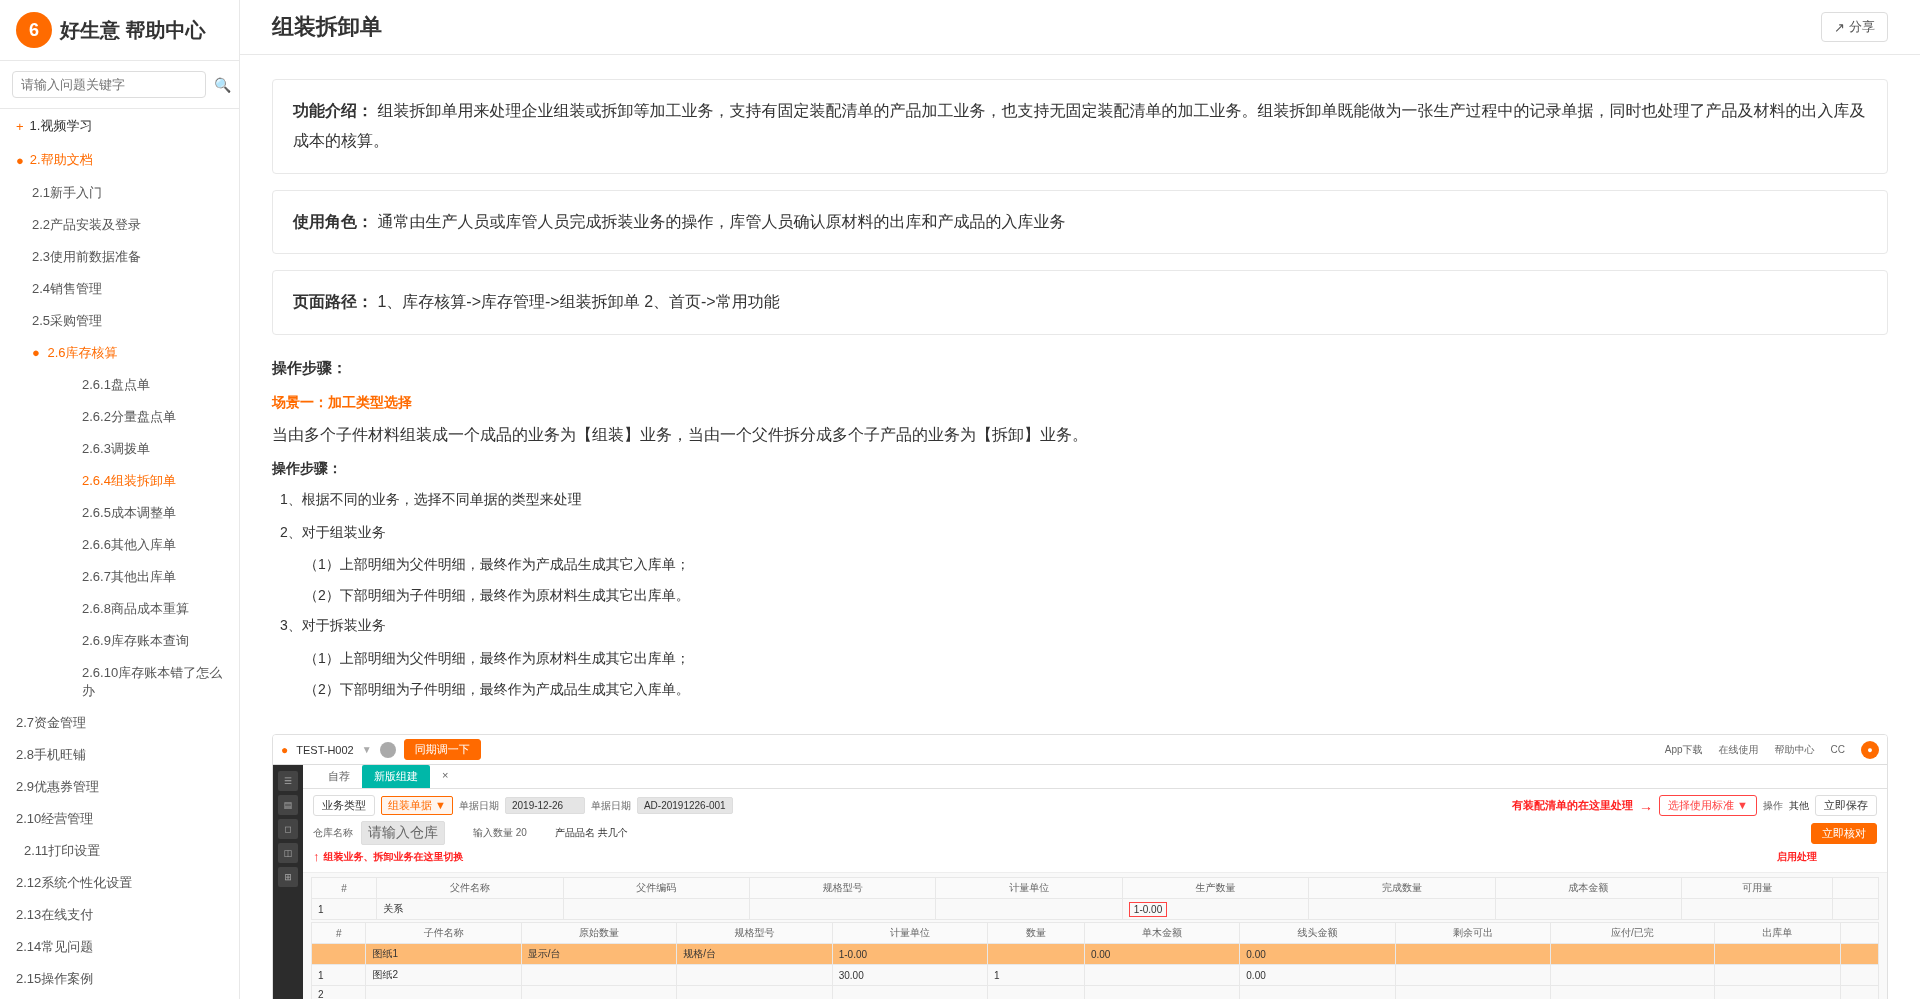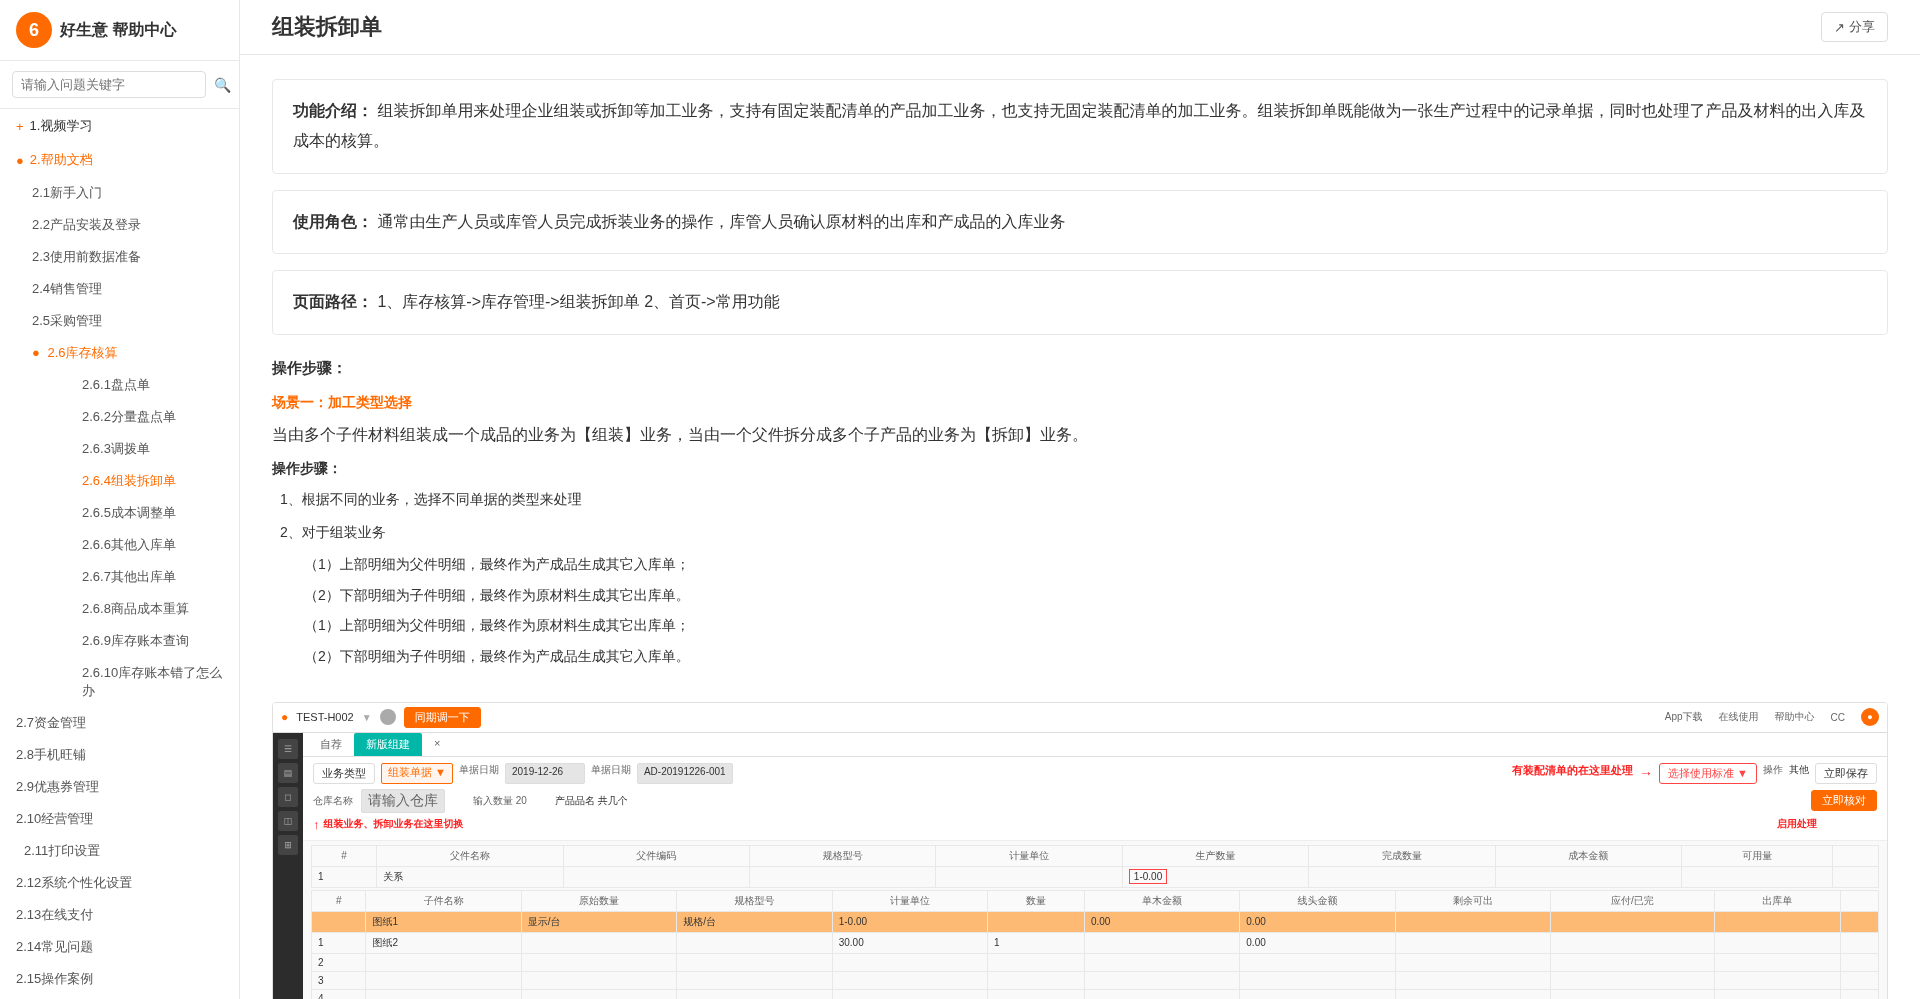--- a/index.html
+++ b/index.html
@@ -34,21 +34,21 @@
       align-items: center;
       justify-content: center;
       color: #fff;
       font-weight: bold;
       font-size: 18px;
       margin-right: 8px;
       flex-shrink: 0;
     }
 
     .logo-text {
-      font-size: 16px;
+      font-size: 20px;
       font-weight: bold;
       color: #333;
       text-align: center;
     }
 
     .search-box {
       padding: 10px 12px;
       border-bottom: 1px solid #e8e8e8;
       display: flex;
       align-items: center;
@@ -286,21 +286,21 @@
       display: flex;
       flex-direction: column;
       overflow: hidden;
     }
 
     .tab-bar {
       display: flex;
       gap: 0;
       background: #fff;
       border-bottom: 1px solid #e0e0e0;
-      padding-left: 5px;
+      padding-left: 13px;
       font-size: 11px;
     }
 
     .tab-active {
       background: #00b7a8;
       color: #fff;
       padding: 4px 12px;
       border-radius: 2px 2px 0 0;
     }
 
@@ -468,20 +468,21 @@
       </div>
 
       <div style="font-weight:bold; margin-bottom:8px">操作步骤：</div>
 
       <div class="numbered-item">1、根据不同的业务，选择不同单据的类型来处理</div>
 
       <div class="numbered-item">2、对于组装业务</div>
       <div class="sub-item">（1）上部明细为父件明细，最终作为产成品生成其它入库单；</div>
       <div class="sub-item">（2）下部明细为子件明细，最终作为原材料生成其它出库单。</div>
 
+      <div class="numbered-item">3、对于拆装业务</div>
       <div class="sub-item">（1）上部明细为父件明细，最终作为原材料生成其它出库单；</div>
       <div class="sub-item">（2）下部明细为子件明细，最终作为产成品生成其它入库单。</div>
     </div>
 
     <div class="screenshot-container">
       <div class="mock-screenshot">
 
         <div class="mock-topbar">
           <span style="color:#ff6b00; font-weight:bold; font-size:12px">●</span>
           <span style="font-size:11px; color:#333">TEST-H002</span>
@@ -510,21 +511,21 @@
 
             <div class="tab-bar">
               <span class="tab-inactive">自荐</span>
               <span class="tab-active">新版组建</span>
               <span class="tab-inactive">×</span>
               <span style="flex:1"></span>
             </div>
 
             <div class="form-section">
 
-              <div style="display:flex;gap:6px;margin-bottom:5px;flex-wrap:wrap;">
+              <div style="display:flex;align-items:center;gap:6px;margin-bottom:5px;flex-wrap:wrap;">
                 <span class="mock-btn">业务类型</span>
                 <span class="orange-select">组装单据 ▼</span>
                 <span style="font-size:10px;color:#666">单据日期</span>
                 <span class="mock-input" style="font-size:10px">2019-12-26</span>
                 <span style="font-size:10px;color:#666">单据日期</span>
                 <span class="mock-input" style="font-size:10px">AD-20191226-001</span>
                 <span style="flex:1"></span>
 
                 <span class="red-label">有装配清单的在这里处理</span>
                 <span style="color:#ff2222;font-size:14px">→</span>

